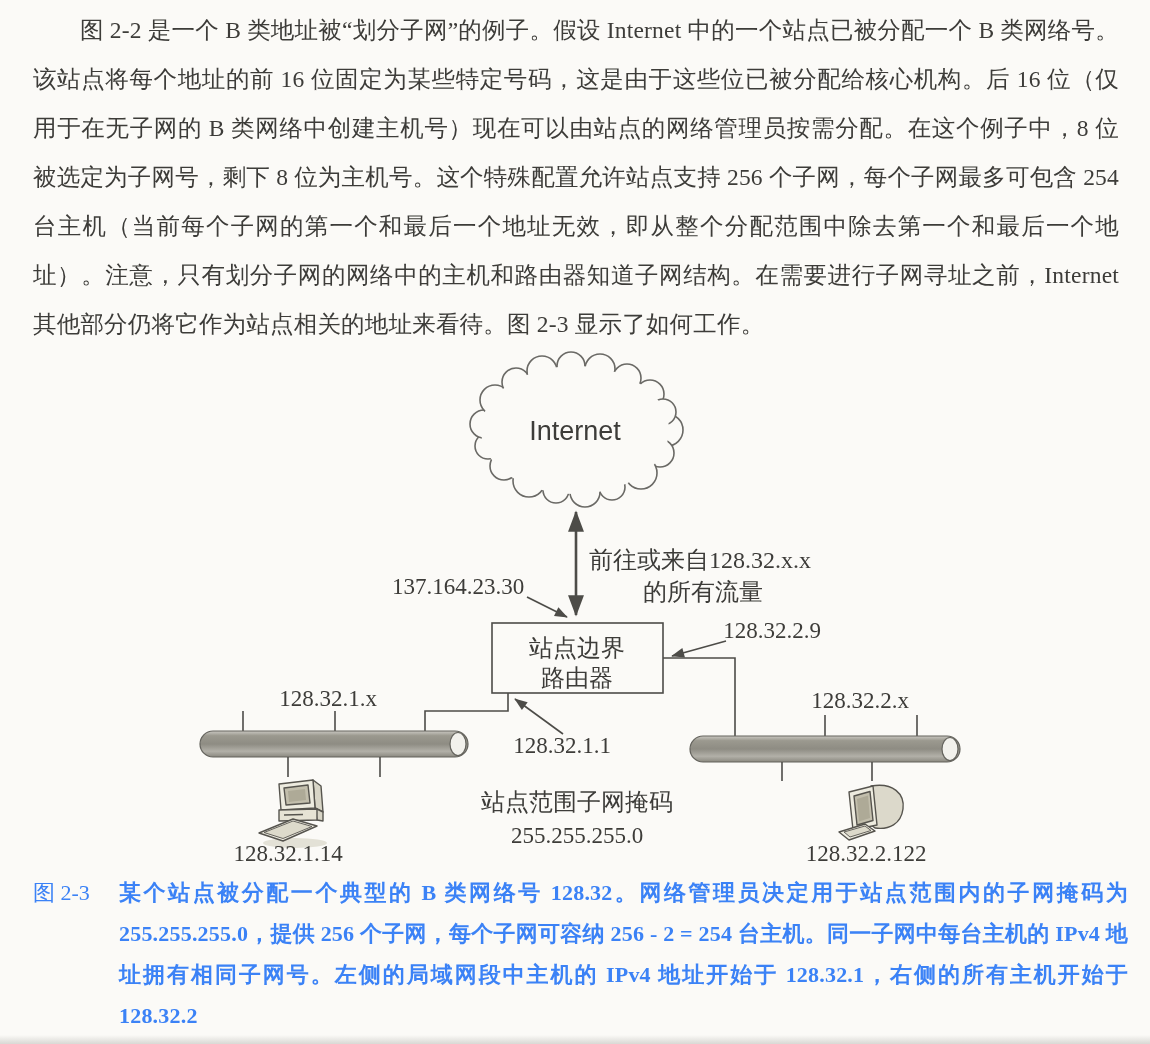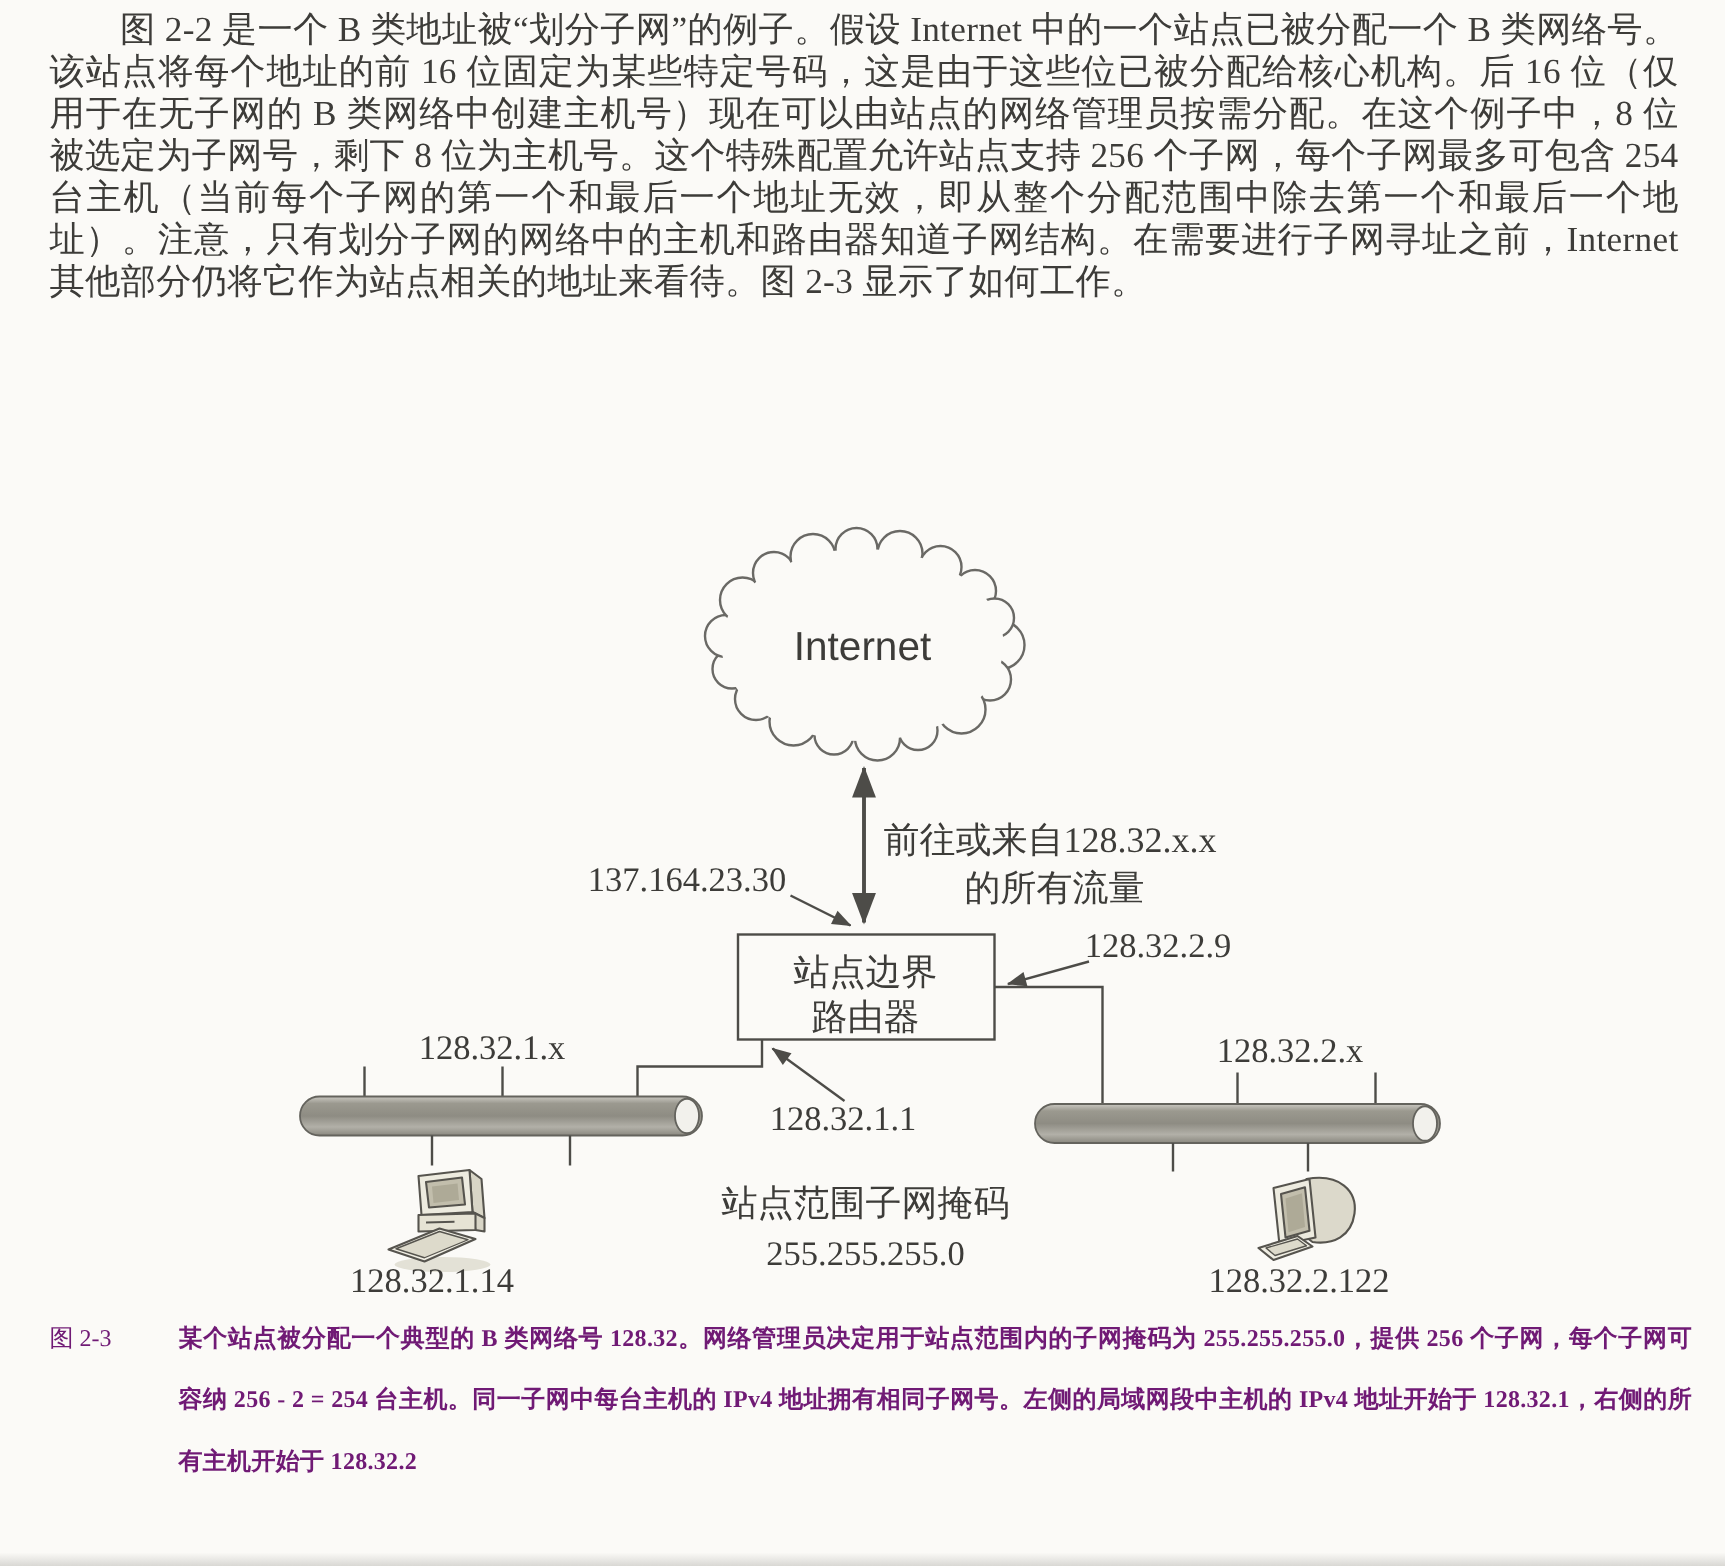--- a/index.html
+++ b/index.html
@@ -5,34 +5,34 @@
   html,body{margin:0;padding:0;}
   body{
     width:1150px;height:1044px;position:relative;overflow:hidden;
     background:#fbfaf7;
     font-family:"Liberation Serif","DejaVu Serif",serif;
     color:#3d3c39;
   }
   .page{position:absolute;inset:0;}
   .intro{
     position:absolute;left:33px;top:6px;width:1086px;
-    font-size:23.5px;line-height:28px;
+    font-size:23.5px;line-height:49px;
     text-align:justify;text-indent:2em;
     color:#3d3c39;
     letter-spacing:0.2px;
   }
   .diagram{position:absolute;left:0;top:330px;width:1150px;height:542px;}
   .diagram text{fill:#3d3c39;}
   .lbl{font-size:23px;font-family:"Liberation Serif","DejaVu Serif",serif;}
   .lbl-cn{font-size:24px;font-family:"Liberation Serif","DejaVu Serif",serif;}
   .cloud-label{font-size:27px;font-family:"Liberation Sans","DejaVu Sans",sans-serif;fill:#44433f;}
   .caption{
     position:absolute;left:33px;top:872px;width:1095px;
     display:flex;align-items:flex-start;
-    font-size:16px;line-height:41px;color:#701a75;
+    font-size:22px;line-height:41px;color:#3b82f6;
   }
   .caption-label{flex:0 0 auto;width:72px;margin-right:14px;white-space:nowrap;}
   .caption-text{flex:1 1 auto;text-align:justify;letter-spacing:0.2px;font-weight:bold;}
   .bottom-edge{
     position:absolute;left:0;right:0;bottom:0;height:9px;
     background:linear-gradient(#fbfaf7,#d9d8d4);
   }
 </style>
 </head>
 <body>

